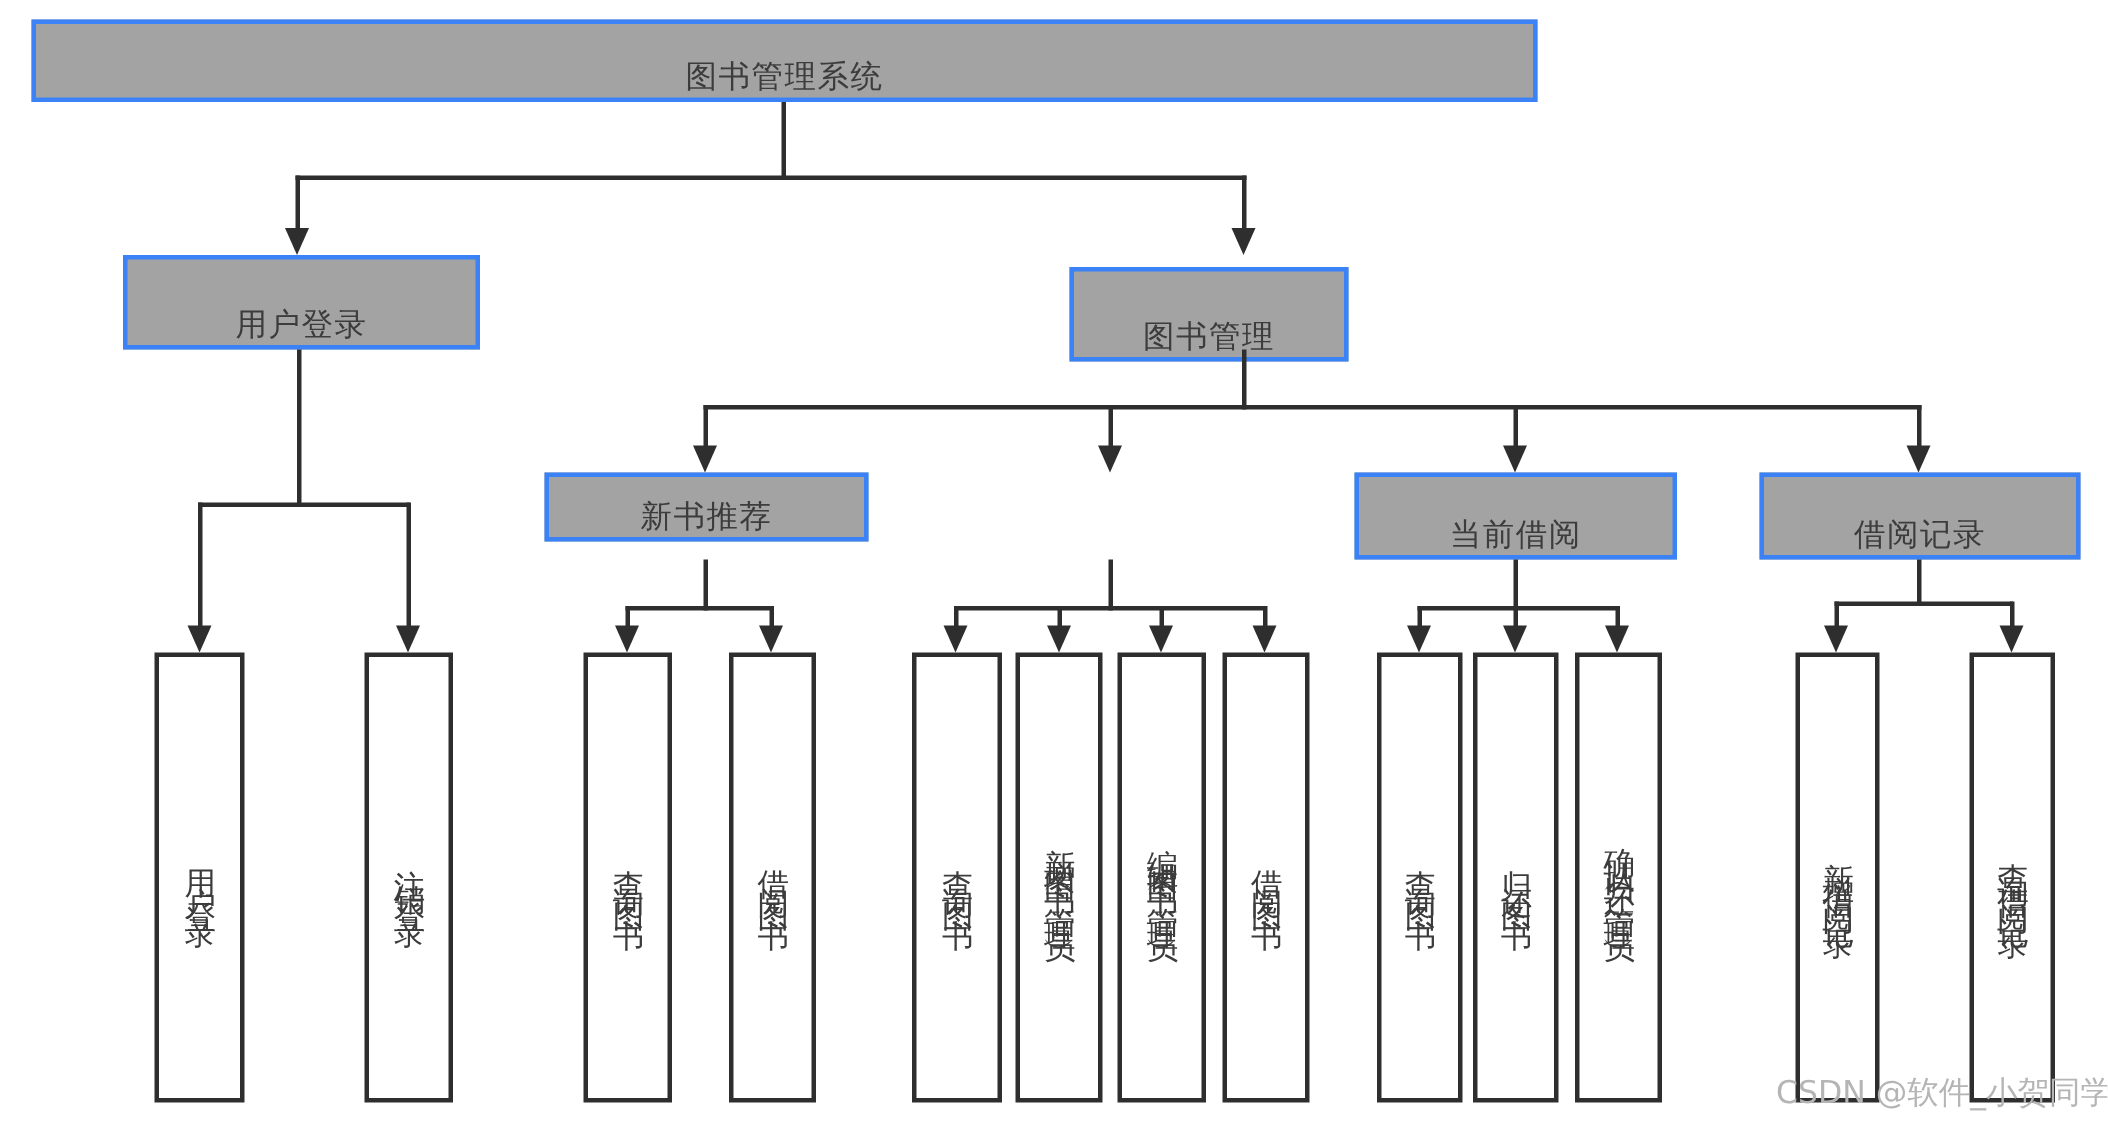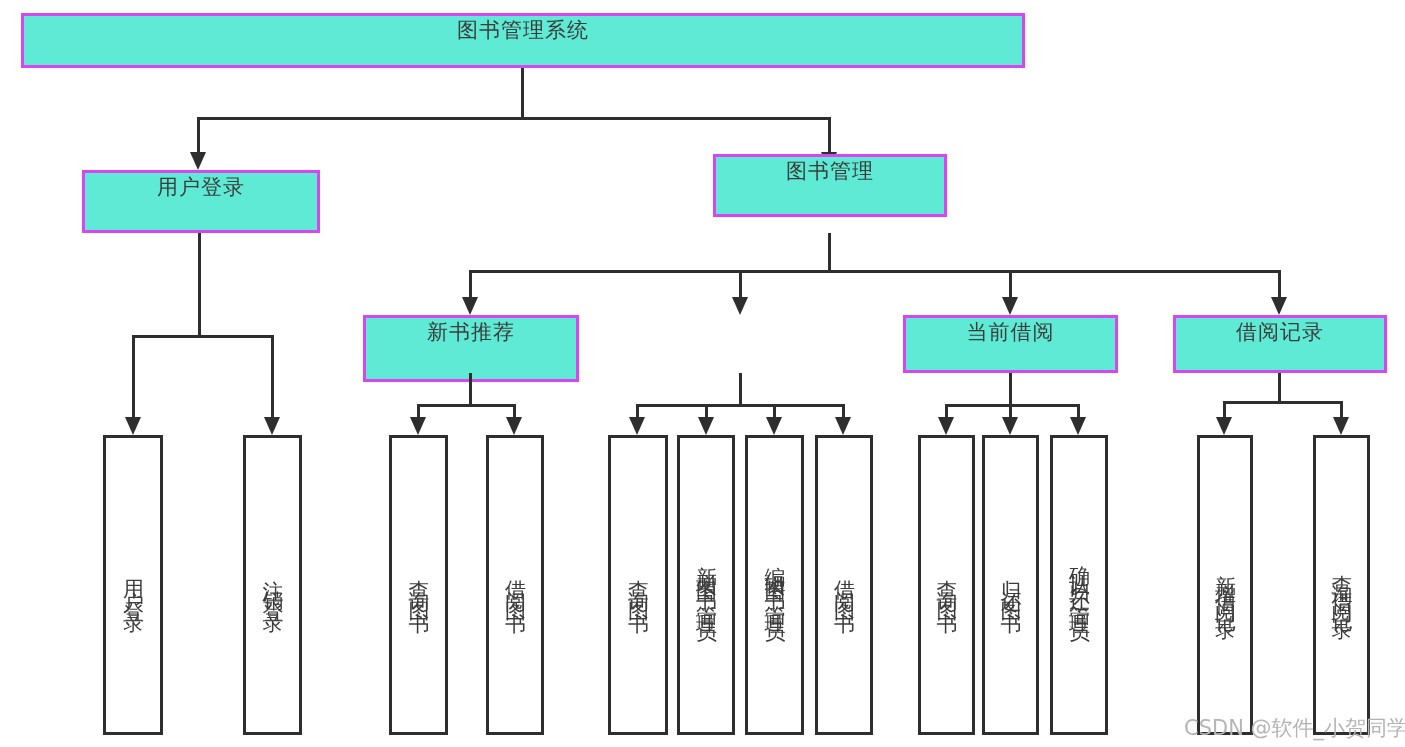--- a/index.html
+++ b/index.html
@@ -11,24 +11,24 @@
   .canvas {
     position: relative;
     width: 1405px;
     height: 747px;
     background: #ffffff;
     overflow: hidden;
   }
   
   .box {
     position: absolute;
-    border: 3px solid #d946ef;
-    background: #5eead4;
+    border: 3px solid #3b82f6;
+    background: #a3a3a3;
     display: flex;
-    align-items: flex-start;
+    align-items: flex-end;
     justify-content: center;
     box-sizing: border-box;
   }
   .box .lbl {
     font-size: 21px;
     color: #3c3c3c;
     letter-spacing: 1px;
     white-space: nowrap;
   }
   
@@ -93,21 +93,21 @@
   <div class="vline" style="left:521px; top:68px; height:51px;"></div>
   <div class="hline" style="left:197px; top:117px; width:634px;"></div>
   <div class="vline" style="left:197px; top:117px; height:38px;"></div>
   <div class="arrow" style="left:190px; top:152px;"></div>
   <div class="vline" style="left:828px; top:117px; height:38px;"></div>
   <div class="arrow" style="left:821px; top:152px;"></div>
 
   <div class="box" style="left:82px; top:170px; width:238px; height:63px;">
     <span class="lbl">用户登录</span>
   </div>
-  <div class="box" style="left:713px; top:154px; width:234px; height:63px;">
+  <div class="box" style="left:713px; top:178px; width:186px; height:63px;">
     <span class="lbl">图书管理</span>
   </div>
 
   <div class="vline" style="left:198px; top:233px; height:105px;"></div>
   <div class="hline" style="left:132px; top:335px; width:141px;"></div>
   <div class="vline" style="left:132px; top:335px; height:83px;"></div>
   <div class="arrow" style="left:125px; top:417px;"></div>
   <div class="vline" style="left:271px; top:335px; height:83px;"></div>
   <div class="arrow" style="left:264px; top:417px;"></div>
 
@@ -115,21 +115,21 @@
   <div class="hline" style="left:469px; top:270px; width:812px;"></div>
   <div class="vline" style="left:469px; top:270px; height:28px;"></div>
   <div class="arrow" style="left:462px; top:297px;"></div>
   <div class="vline" style="left:739px; top:270px; height:28px;"></div>
   <div class="arrow" style="left:732px; top:297px;"></div>
   <div class="vline" style="left:1009px; top:270px; height:28px;"></div>
   <div class="arrow" style="left:1002px; top:297px;"></div>
   <div class="vline" style="left:1278px; top:270px; height:28px;"></div>
   <div class="arrow" style="left:1271px; top:297px;"></div>
 
-  <div class="box" style="left:363px; top:315px; width:216px; height:67px;">
+  <div class="box" style="left:363px; top:315px; width:216px; height:46px;">
     <span class="lbl">新书推荐</span>
   </div>
   <div class="box" style="left:1173px; top:315px; width:214px; height:58px;">
     <span class="lbl">借阅记录</span>
   </div>
   <div class="box" style="left:903px; top:315px; width:215px; height:58px;">
     <span class="lbl">当前借阅</span>
   </div>
 
   <div class="vline" style="left:469px; top:373px; height:34px;"></div>

